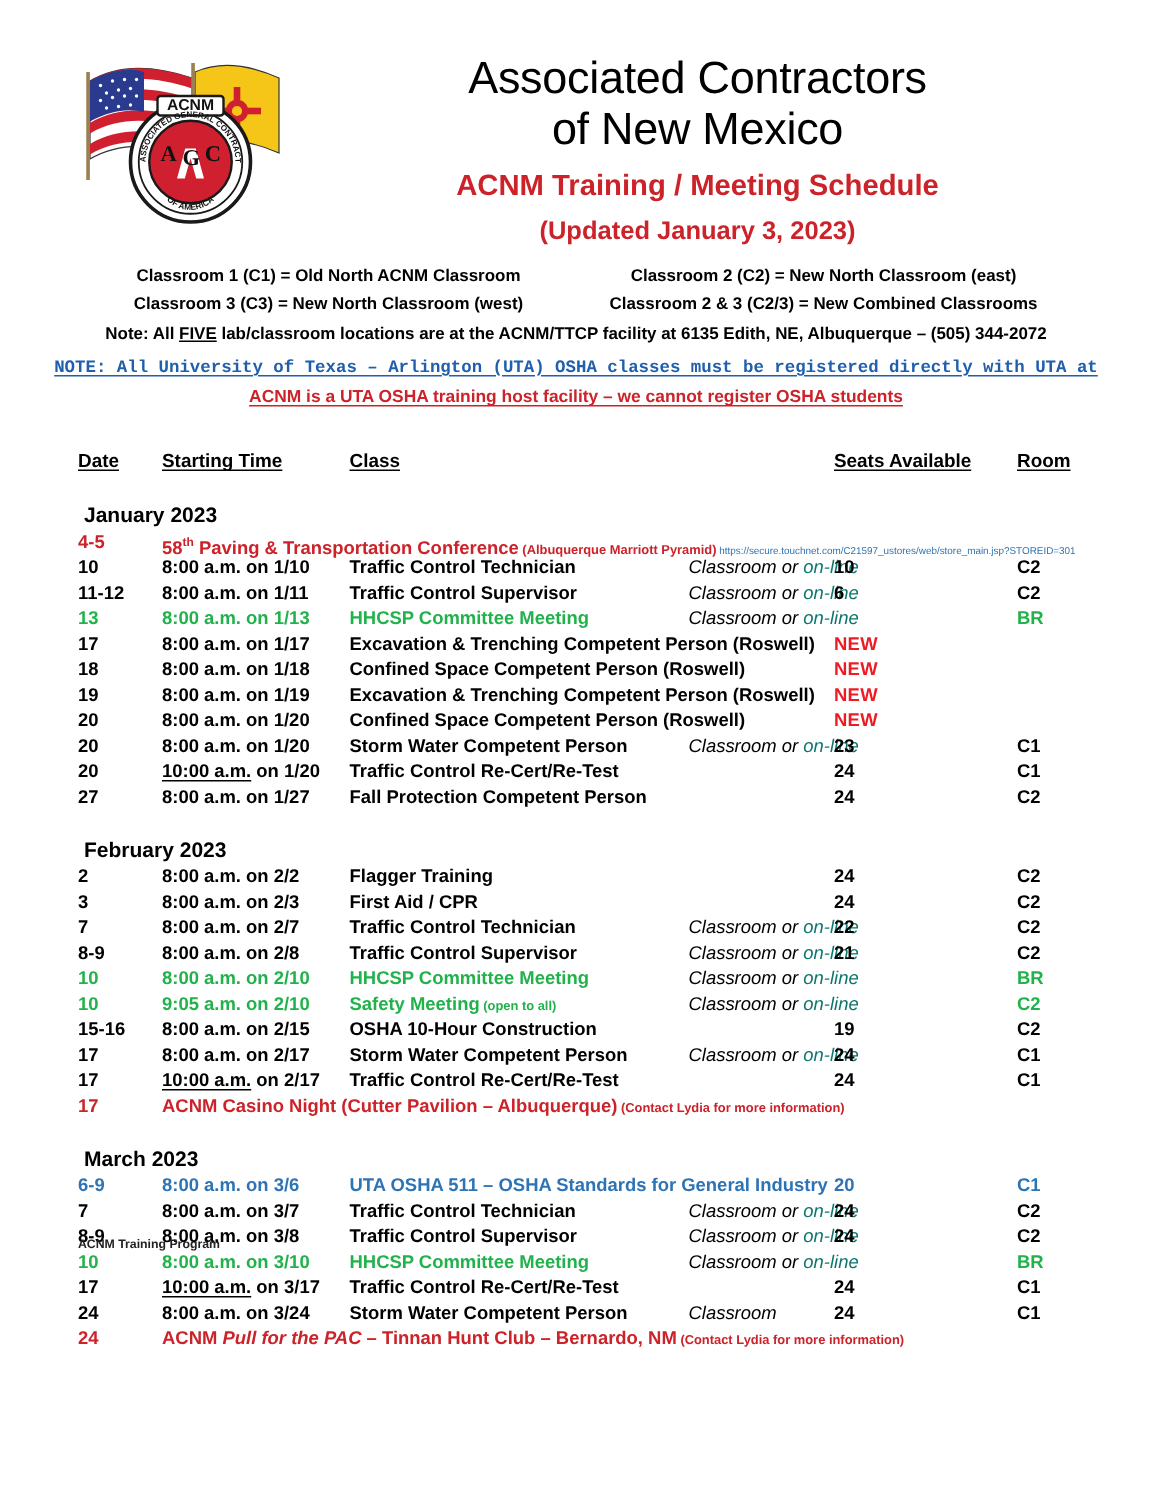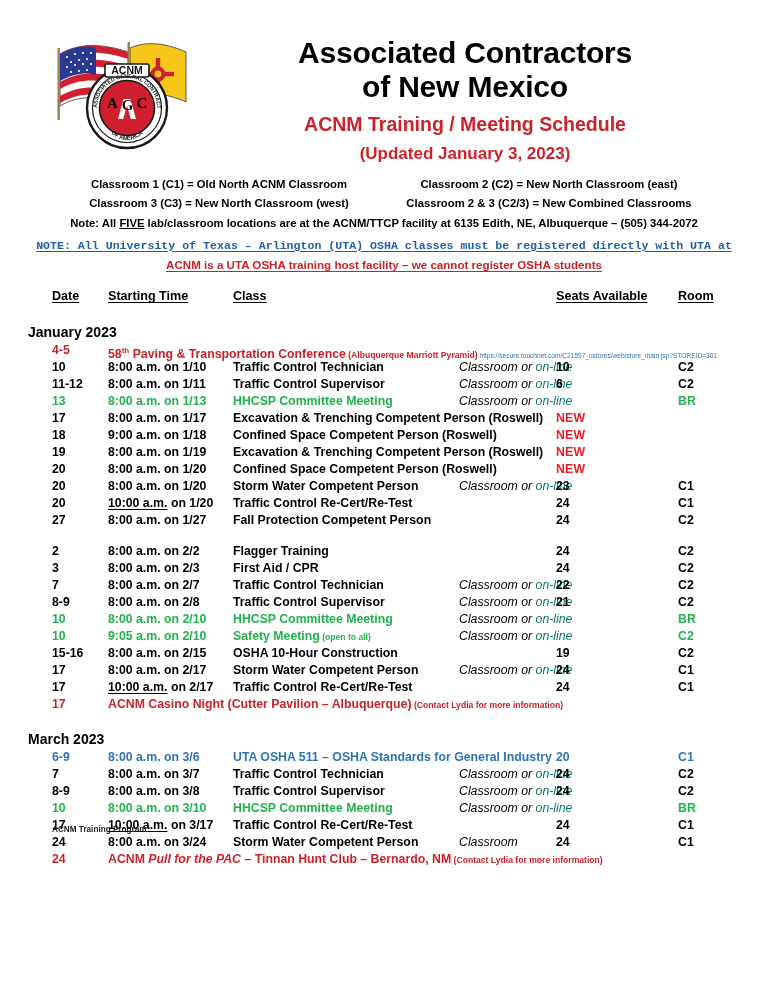--- a/index.html
+++ b/index.html
@@ -15,21 +15,21 @@
 
   .page { position:relative; width:768px; height:864px; padding:0; }
 
   
   .header { position:relative; height:175px; }
 
   .logo { position:absolute; left:52px; top:30px; width:150px; height:125px; }
 
   .titleblock { position:absolute; left:205px; top:36px; width:520px; text-align:center; }
   .title1 {
-    font-size:30px; font-weight:bold; line-height:1.14;
+    font-size:30px; font-weight:normal; line-height:1.14;
     letter-spacing:-0.2px; color:#000;
   }
   .subtitle {
     margin-top:9px;
     font-size:19.5px; font-weight:bold; color:#CC2229;
     text-underline-offset:3px;
   }
   .subtitle2 {
     margin-top:8px;
     font-size:17px; font-weight:bold; color:#CC2229;
@@ -41,41 +41,41 @@
   .legend-col { width:330px; text-align:center; }
   .legend-note { text-align:center; margin-bottom:5px; }
   .legend-note u { text-decoration:underline; }
 
   
   .notice { margin-top:8px; text-align:center; font-size:11.6px; font-weight:bold; line-height:1.48; }
   .notice .l1, .notice .l2 { color:#1F5FAD; text-decoration:underline; text-underline-offset:2px; display:block;font-family:Liberation Mono, monospace; }
   .notice .l3 { color:#CC2229; text-decoration:underline; text-underline-offset:2px; display:block; margin-top:2px; }
 
   
-  .sched { position:relative; margin-top:13px; }
+  .sched { position:relative; margin-top:24px; }
 
   .row { position:relative; height:17px; white-space:nowrap; }
   .row > span { position:absolute; top:0; line-height:17px; }
 
   .c-date   { left:52px;  font-size:12.3px; font-weight:bold; }
   .c-time   { left:108px; font-size:12.3px; font-weight:bold; }
   .c-class  { left:233px; font-size:12.3px; font-weight:bold; }
   .c-mode   { left:459px; font-size:12.3px; font-style:italic; font-weight:normal; }
   .c-seats  { left:556px; font-size:12.3px; font-weight:bold; }
   .c-room   { left:678px; font-size:12.3px; font-weight:bold; }
   .c-wide   { left:108px; font-size:12.3px; font-weight:bold; }
 
   .hdr { height:20px; }
   .hdr > span { font-size:12.6px; font-weight:bold; text-decoration:underline; text-underline-offset:2px; line-height:20px; }
   .hdr .c-seats { left:556px; }
   .hdr .c-room  { left:678px; }
 
   .month {
     position:relative; height:22px;
-    font-size:14px; font-weight:bold; padding-left:28px; line-height:24px;
+    font-size:14px; font-weight:bold; padding-left:56px; line-height:24px;
   }
 
   .red   { color:#CC2229; }
   .green { color:#22B24C; }
   .blue  { color:#2E74B5; }
 
   .on-line { color:#0f766e; font-style:italic; }
 
   .sup { font-size:8px; vertical-align:super; }
   .small-paren { font-size:8.6px; font-weight:bold; }
@@ -229,21 +229,21 @@
           <span class="c-room green">BR</span>
         </div>
         <div class="row">
           <span class="c-date">17</span>
           <span class="c-time">8:00 a.m. on 1/17</span>
           <span class="c-class">Excavation &amp; Trenching Competent Person (Roswell)</span>
           <span class="newbadge">NEW</span>
         </div>
         <div class="row">
           <span class="c-date">18</span>
-          <span class="c-time">9:00 a.m. on 1/18</span>
+          <span class="c-time">8:00 a.m. on 1/18</span>
           <span class="c-class">Confined Space Competent Person (Roswell)</span>
           <span class="newbadge">NEW</span>
         </div>
         <div class="row">
           <span class="c-date">19</span>
           <span class="c-time">8:00 a.m. on 1/19</span>
           <span class="c-class">Excavation &amp; Trenching Competent Person (Roswell)</span>
           <span class="newbadge">NEW</span>
         </div>
         <div class="row">
@@ -268,20 +268,21 @@
           <span class="c-room">C1</span>
         </div>
         <div class="row">
           <span class="c-date">27</span>
           <span class="c-time">8:00 a.m. on 1/27</span>
           <span class="c-class">Fall Protection Competent Person</span>
           <span class="c-seats">24</span>
           <span class="c-room">C2</span>
         </div>
         <div class="gap"></div>
+        <div class="month">February 2023</div>
         <div class="row">
           <span class="c-date">2</span>
           <span class="c-time">8:00 a.m. on 2/2</span>
           <span class="c-class">Flagger Training</span>
           <span class="c-seats">24</span>
           <span class="c-room">C2</span>
         </div>
         <div class="row">
           <span class="c-date">3</span>
           <span class="c-time">8:00 a.m. on 2/3</span>

